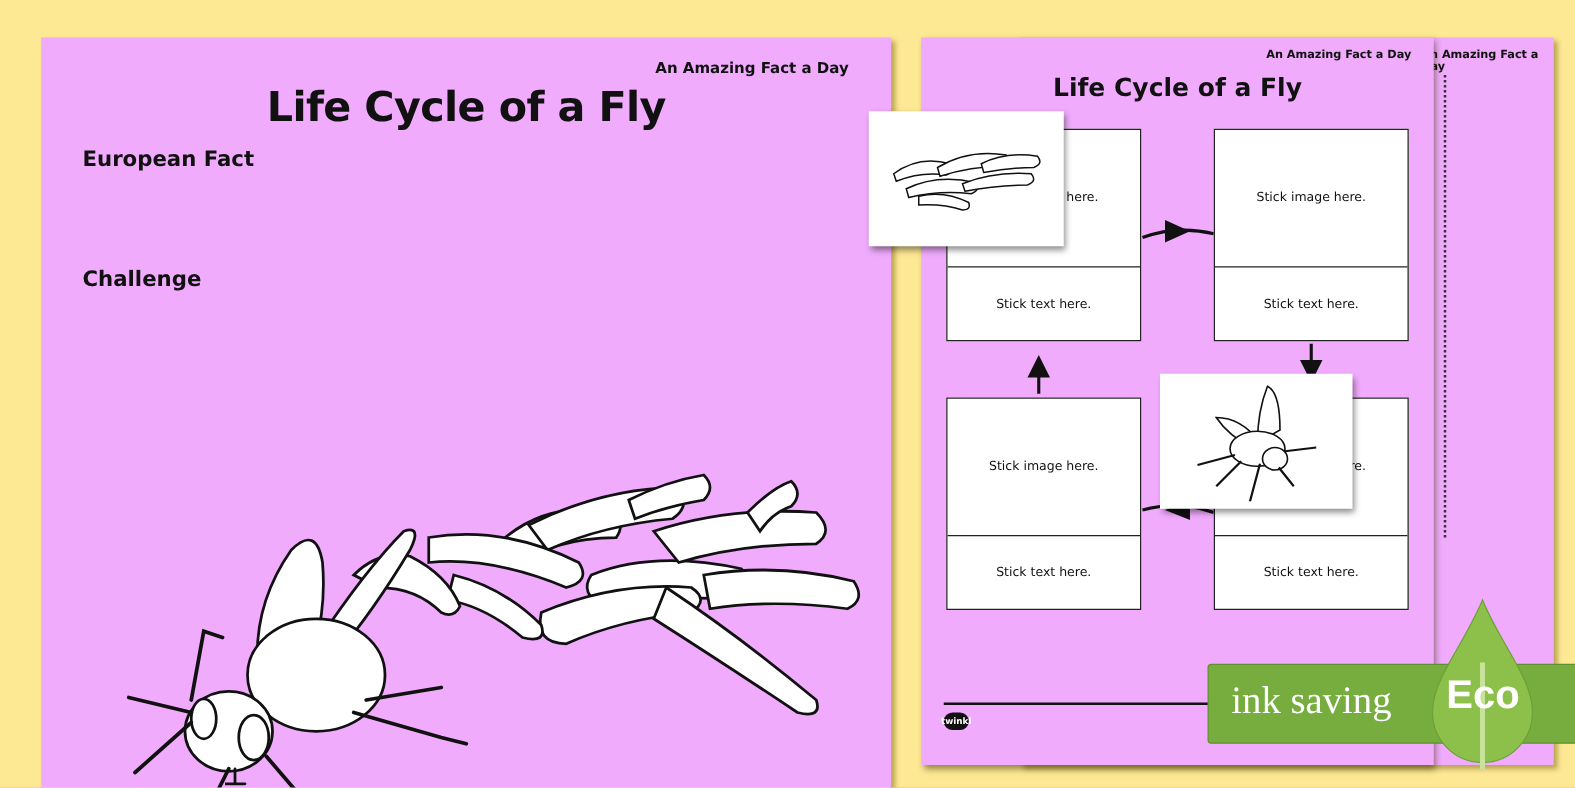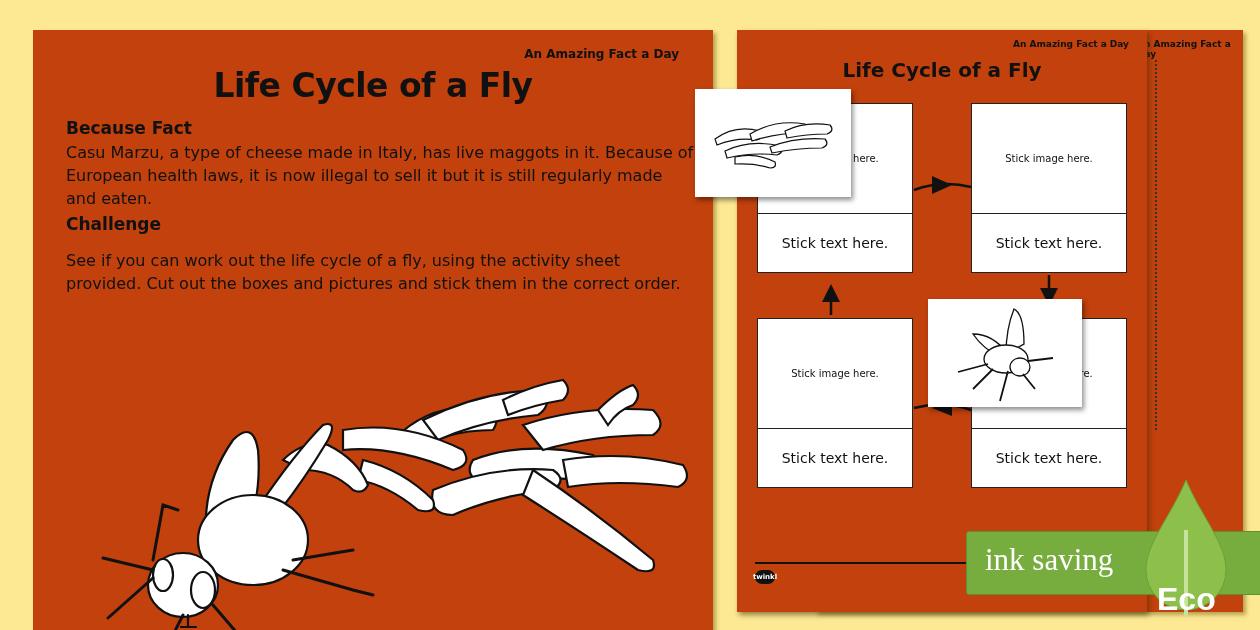--- a/index.html
+++ b/index.html
@@ -1,19 +1,19 @@
 <!DOCTYPE html>
 <html><head>
 <meta charset="utf-8">
 <style>
   * { box-sizing: border-box; margin: 0; padding: 0; }
   html, body { width: 1260px; height: 630px; overflow: hidden; }
   body { background: #fde894; position: relative; font-family: "DejaVu Sans", sans-serif; color: #111; }
 
-  .page { position: absolute; background: #c2410c; box-shadow: 3px 3px 4px rgba(100,80,0,0.45); }
+  .page { position: absolute; background: #f0abfc; box-shadow: 3px 3px 4px rgba(100,80,0,0.45); }
   #page-left { left: 33px; top: 30px; width: 680px; height: 610px; }
   #page-back { left: 815px; top: 30px; width: 428px; height: 582px; }
   #page-right { left: 737px; top: 30px; width: 410px; height: 582px; box-shadow: 2px 3px 5px rgba(60,50,0,0.55); }
 
   .header-small { position: absolute; font-weight: bold; font-size: 11px; }
   #left-header { right: 34px; top: 17px; font-size: 12px; }
   #left-title { position: absolute; left: 0; width: 680px; top: 36px; text-align: center; font-size: 33px; font-weight: bold; letter-spacing: -0.5px; }
   .section-h { position: absolute; left: 33px; font-size: 17px; font-weight: bold; }
   .section-p { position: absolute; left: 33px; width: 630px; font-size: 16px; line-height: 23px; }
   #fact-h { top: 88px; }
@@ -24,55 +24,53 @@
   #illus { position: absolute; left: 60px; top: 340px; width: 600px; height: 270px; }
 
   #back-header { left: 322px; top: 9px; font-size: 9px; }
   #dotted { position: absolute; left: 340px; top: 30px; width: 0; height: 370px; border-left: 2px dotted #333; }
 
   #right-header { right: 18px; top: 9px; font-size: 9px; }
   #right-title { position: absolute; left: 0; width: 410px; top: 28px; text-align: center; font-size: 20px; font-weight: bold; }
 
   .box { position: absolute; border: 1.5px solid #222; background: #fff; width: 156px; }
   .box .img { height: 110px; border-bottom: 1.5px solid #222; display: flex; align-items: center; justify-content: center; font-size: 10px; }
-  .box .txt { height: 58px; display: flex; align-items: center; justify-content: center; font-size: 14px; }
+  .box .txt { height: 58px; display: flex; align-items: center; justify-content: center; font-size: 10px; }
   #box-1 { left: 20px; top: 73px; }
   #box-2 { left: 234px; top: 73px; }
   #box-3 { left: 20px; top: 288px; }
   #box-4 { left: 234px; top: 288px; }
 
   #arrows { position: absolute; left: 0; top: 0; width: 410px; height: 582px; pointer-events: none; }
 
   #footer-line { position: absolute; left: 18px; top: 532px; width: 380px; border-top: 2px solid #111; }
   #twinkl-logo { position: absolute; left: 18px; top: 540px; width: 20px; height: 14px; border-radius: 7px; background: #111; color: #fff; font-size: 7px; font-weight: bold; display: flex; align-items: center; justify-content: center; }
 
   .card { position: absolute; background: #fff; box-shadow: 2px 3px 5px rgba(0,0,0,0.45); }
   #card-maggots { left: 695px; top: 89px; width: 156px; height: 108px; }
   #card-fly { left: 928px; top: 299px; width: 154px; height: 108px; }
 
   #eco-banner { position: absolute; left: 966px; top: 531px; width: 300px; height: 64px; background: #76ad3e; border: 1px solid #5e9230; border-radius: 3px; }
   #eco-text { position: absolute; left: 18px; top: 10px; font-family: Liberation Serif, serif; font-size: 31px; color: #fff; }
   #eco-drop { position: absolute; left: 1140px; top: 478px; width: 92px; height: 140px; }
-  #eco-label { position: absolute; left: 1157px; top: 537px; font-family: "Liberation Sans", sans-serif; font-weight: bold; font-size: 32px; color: #fff; margin-top: 44px; }
+  #eco-label { position: absolute; left: 1157px; top: 537px; font-family: "Liberation Sans", sans-serif; font-weight: bold; font-size: 32px; color: #fff; }
 </style>
 </head>
 <body>
 
 <div class="page" id="page-back">
   <div class="header-small" id="back-header">An Amazing Fact a Day</div>
   <div id="dotted"></div>
 </div>
 
 <div class="page" id="page-left">
   <div class="header-small" id="left-header">An Amazing Fact a Day</div>
   <div id="left-title">Life Cycle of a Fly</div>
-  <div class="section-h" id="fact-h">Because Fact</div>
-  <div class="section-p" id="fact-p">Casu Marzu, a type of cheese made in Italy, has live maggots in it. Because of European health laws, it is now illegal to sell it but it is still regularly made and eaten.</div>
+  <div class="section-h" id="fact-h">European Fact</div>
   <div class="section-h" id="chal-h">Challenge</div>
-  <div class="section-p" id="chal-p">See if you can work out the life cycle of a fly, using the activity sheet provided. Cut out the boxes and pictures and stick them in the correct order.</div>
 
   <svg id="illus" viewBox="0 0 600 270" fill="#fff" stroke="#111" stroke-width="2.2" stroke-linecap="round">
 
     <g>
       <path d="M300 70 q40 -40 90 -30 q20 5 10 20 q-50 0 -85 25 z"></path>
       <path d="M330 50 q60 -30 120 -30 q10 15 -5 25 q-55 5 -100 25 z"></path>
       <path d="M250 60 q60 -10 120 20 q10 15 -10 20 q-60 -25 -110 -20 z"></path>
       <path d="M380 90 q50 -20 120 -5 q15 15 0 25 q-70 -5 -110 5 q-20 -10 -10 -25z"></path>
       <path d="M430 55 q60 -20 130 -15 q15 15 0 25 q-60 0 -110 15 z"></path>
       <path d="M470 90 q60 -10 120 5 q10 15 -5 22 q-60 -8 -110 0 z"></path>

